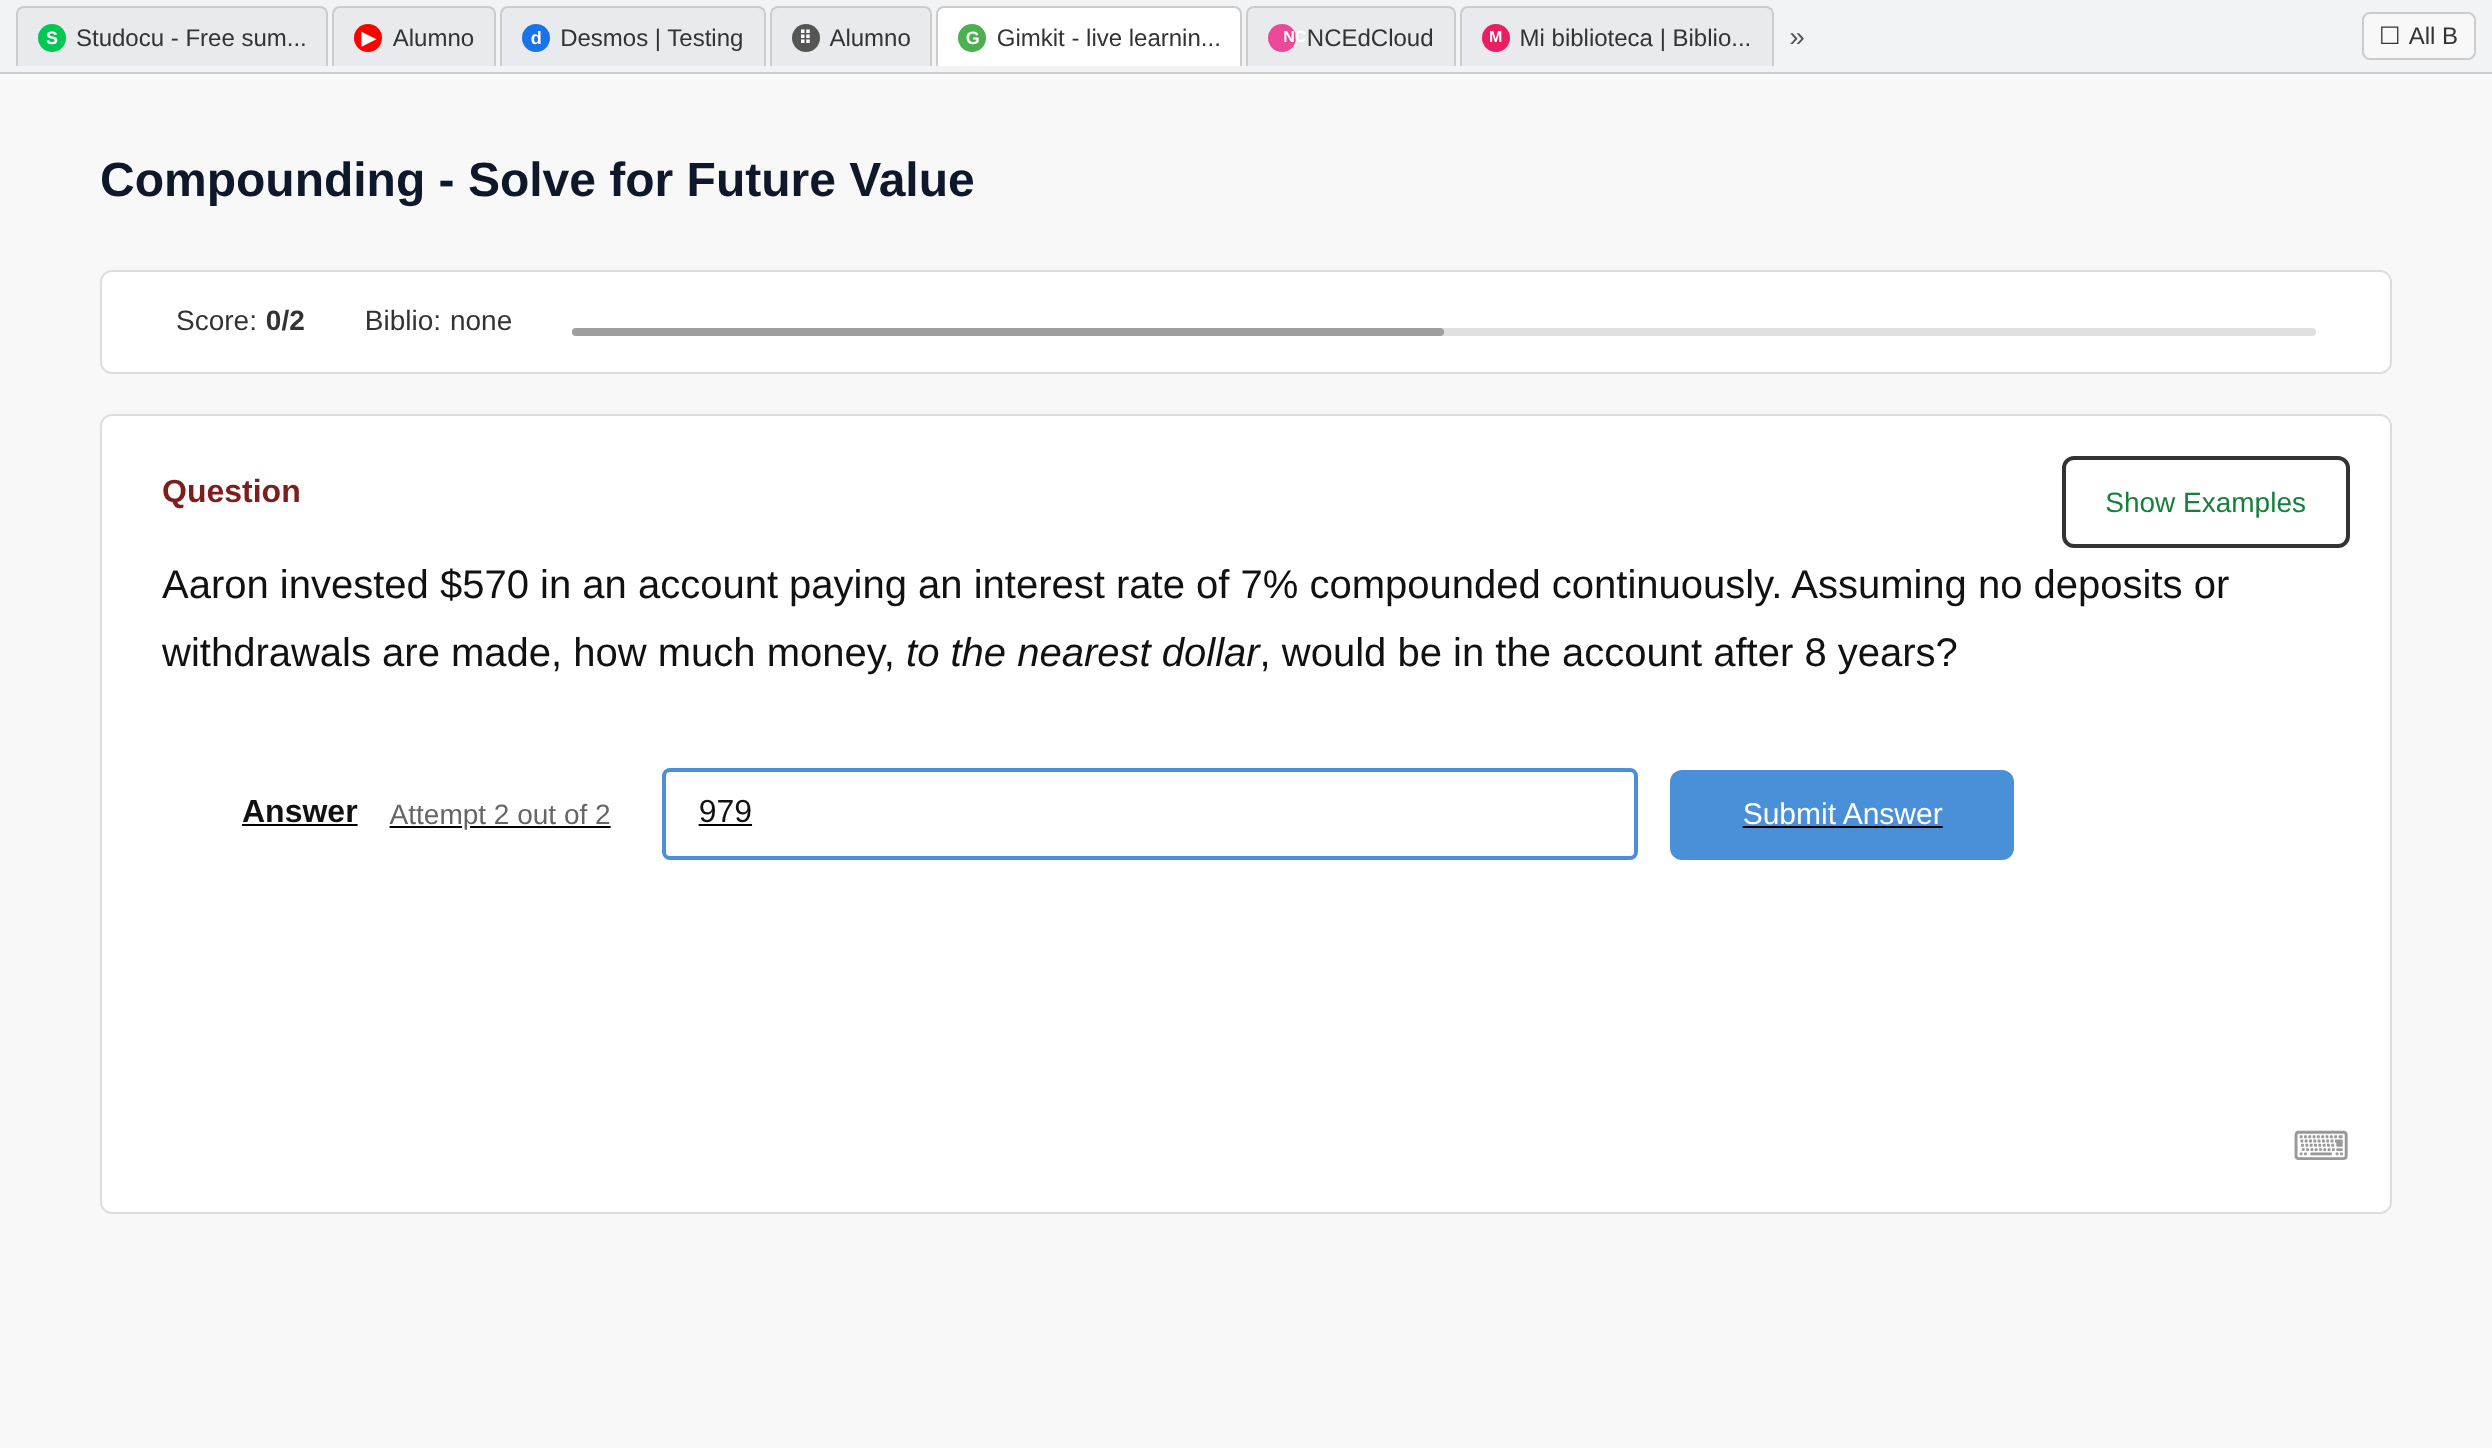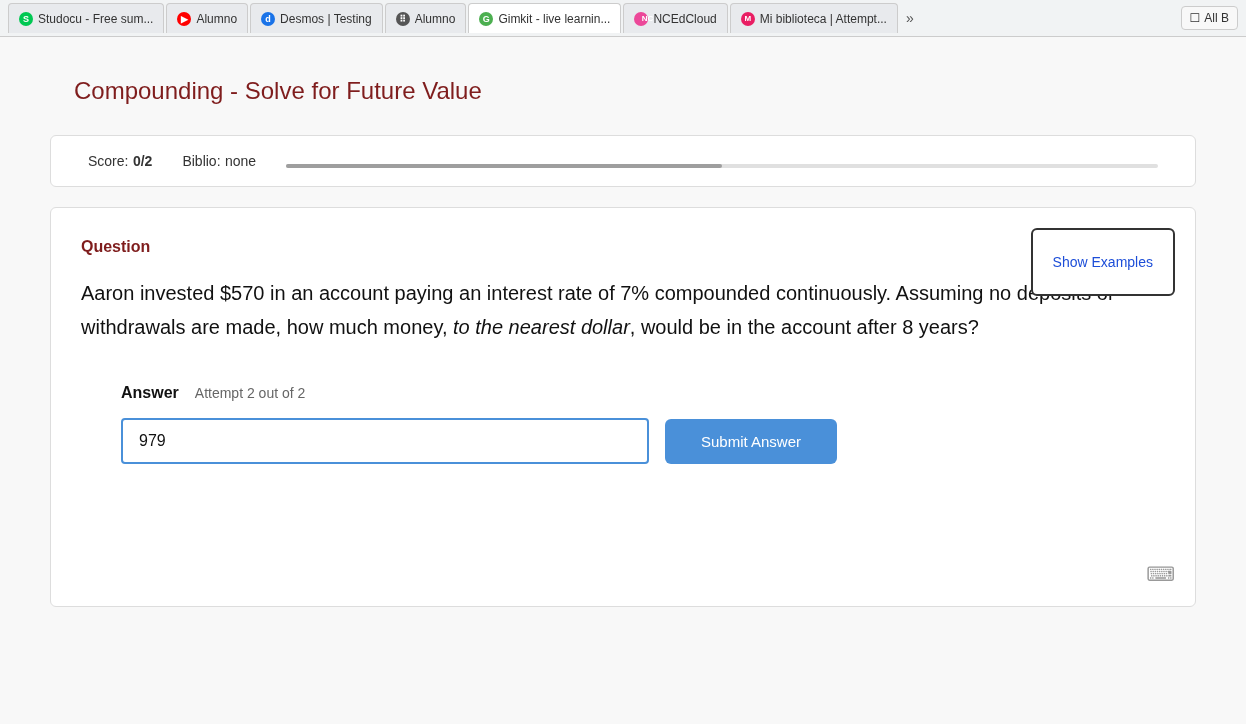--- a/index.html
+++ b/index.html
@@ -91,24 +91,23 @@
 
     
     .page-content {
       padding: 40px 50px;
       background: #f8f8f8;
       min-height: 687px;
     }
 
     .page-title {
       font-size: 24px;
-      font-weight: normal;
-      color: #7f1d1d;
+      font-weight: bold;
+      color: #0f172a;
       margin-bottom: 30px;
-      margin-left: 24px;
     }
 
     .score-bar {
       background: #fff;
       border: 1px solid #ddd;
       border-radius: 6px;
       padding: 16px 37px;
       margin-bottom: 20px;
       display: flex;
       align-items: center;
@@ -144,27 +143,27 @@
       border-radius: 6px;
       padding: 30px 30px 40px 30px;
       position: relative;
       min-height: 400px;
     }
 
     .show-examples-btn {
       position: absolute;
       top: 20px;
       right: 20px;
-      padding: 24px 20px;
+      padding: 13px 20px;
       border: 2px solid #333;
       border-radius: 6px;
       background: #fff;
       font-size: 14px;
       font-weight: 500;
-      color: #1d4ed8;
+      color: #15803d;
       cursor: pointer;
     }
 
     .question-label {
       font-size: 16px;
       font-weight: bold;
       color: #7f1d1d;
       margin-bottom: 20px;
     }
 
@@ -175,23 +174,24 @@
       max-width: 1050px;
       margin-bottom: 40px;
     }
 
     .question-text em {
       font-style: italic;
     }
 
     .answer-section {
       display: flex;
-      flex-direction: column;
-      gap: 16px;
+      flex-direction: row;
+      gap: 26px;
       padding-left: 40px;
+      text-decoration: underline;
     }
 
     .answer-label-row {
       display: flex;
       align-items: center;
       gap: 16px;
     }
 
     .answer-label {
       font-size: 16px;
@@ -204,21 +204,21 @@
       color: #666;
     }
 
     .answer-input-row {
       display: flex;
       align-items: center;
       gap: 16px;
     }
 
     .answer-input {
-      width: 528px;
+      width: 488px;
       padding: 12px 16px;
       font-size: 16px;
       border: 2px solid #4a90d9;
       border-radius: 4px;
       outline: none;
       color: #111;
       background: #fff;
     }
 
     .submit-btn {
@@ -265,21 +265,21 @@
   <div class="tab active">
     <span class="tab-icon gimkit">G</span>
     <span>Gimkit - live learnin...</span>
   </div>
   <div class="tab">
     <span class="tab-icon ncedcloud">NC</span>
     <span>NCEdCloud</span>
   </div>
   <div class="tab">
     <span class="tab-icon mi">M</span>
-    <span>Mi biblioteca | Attempt...</span>
+    <span>Mi biblioteca | Biblio...</span>
   </div>
   <div class="more-tabs">»</div>
   <div class="all-bookmarks">
     <span>☐</span>
     <span>All B</span>
   </div>
 </div>
 
 <div class="page-content">
 

